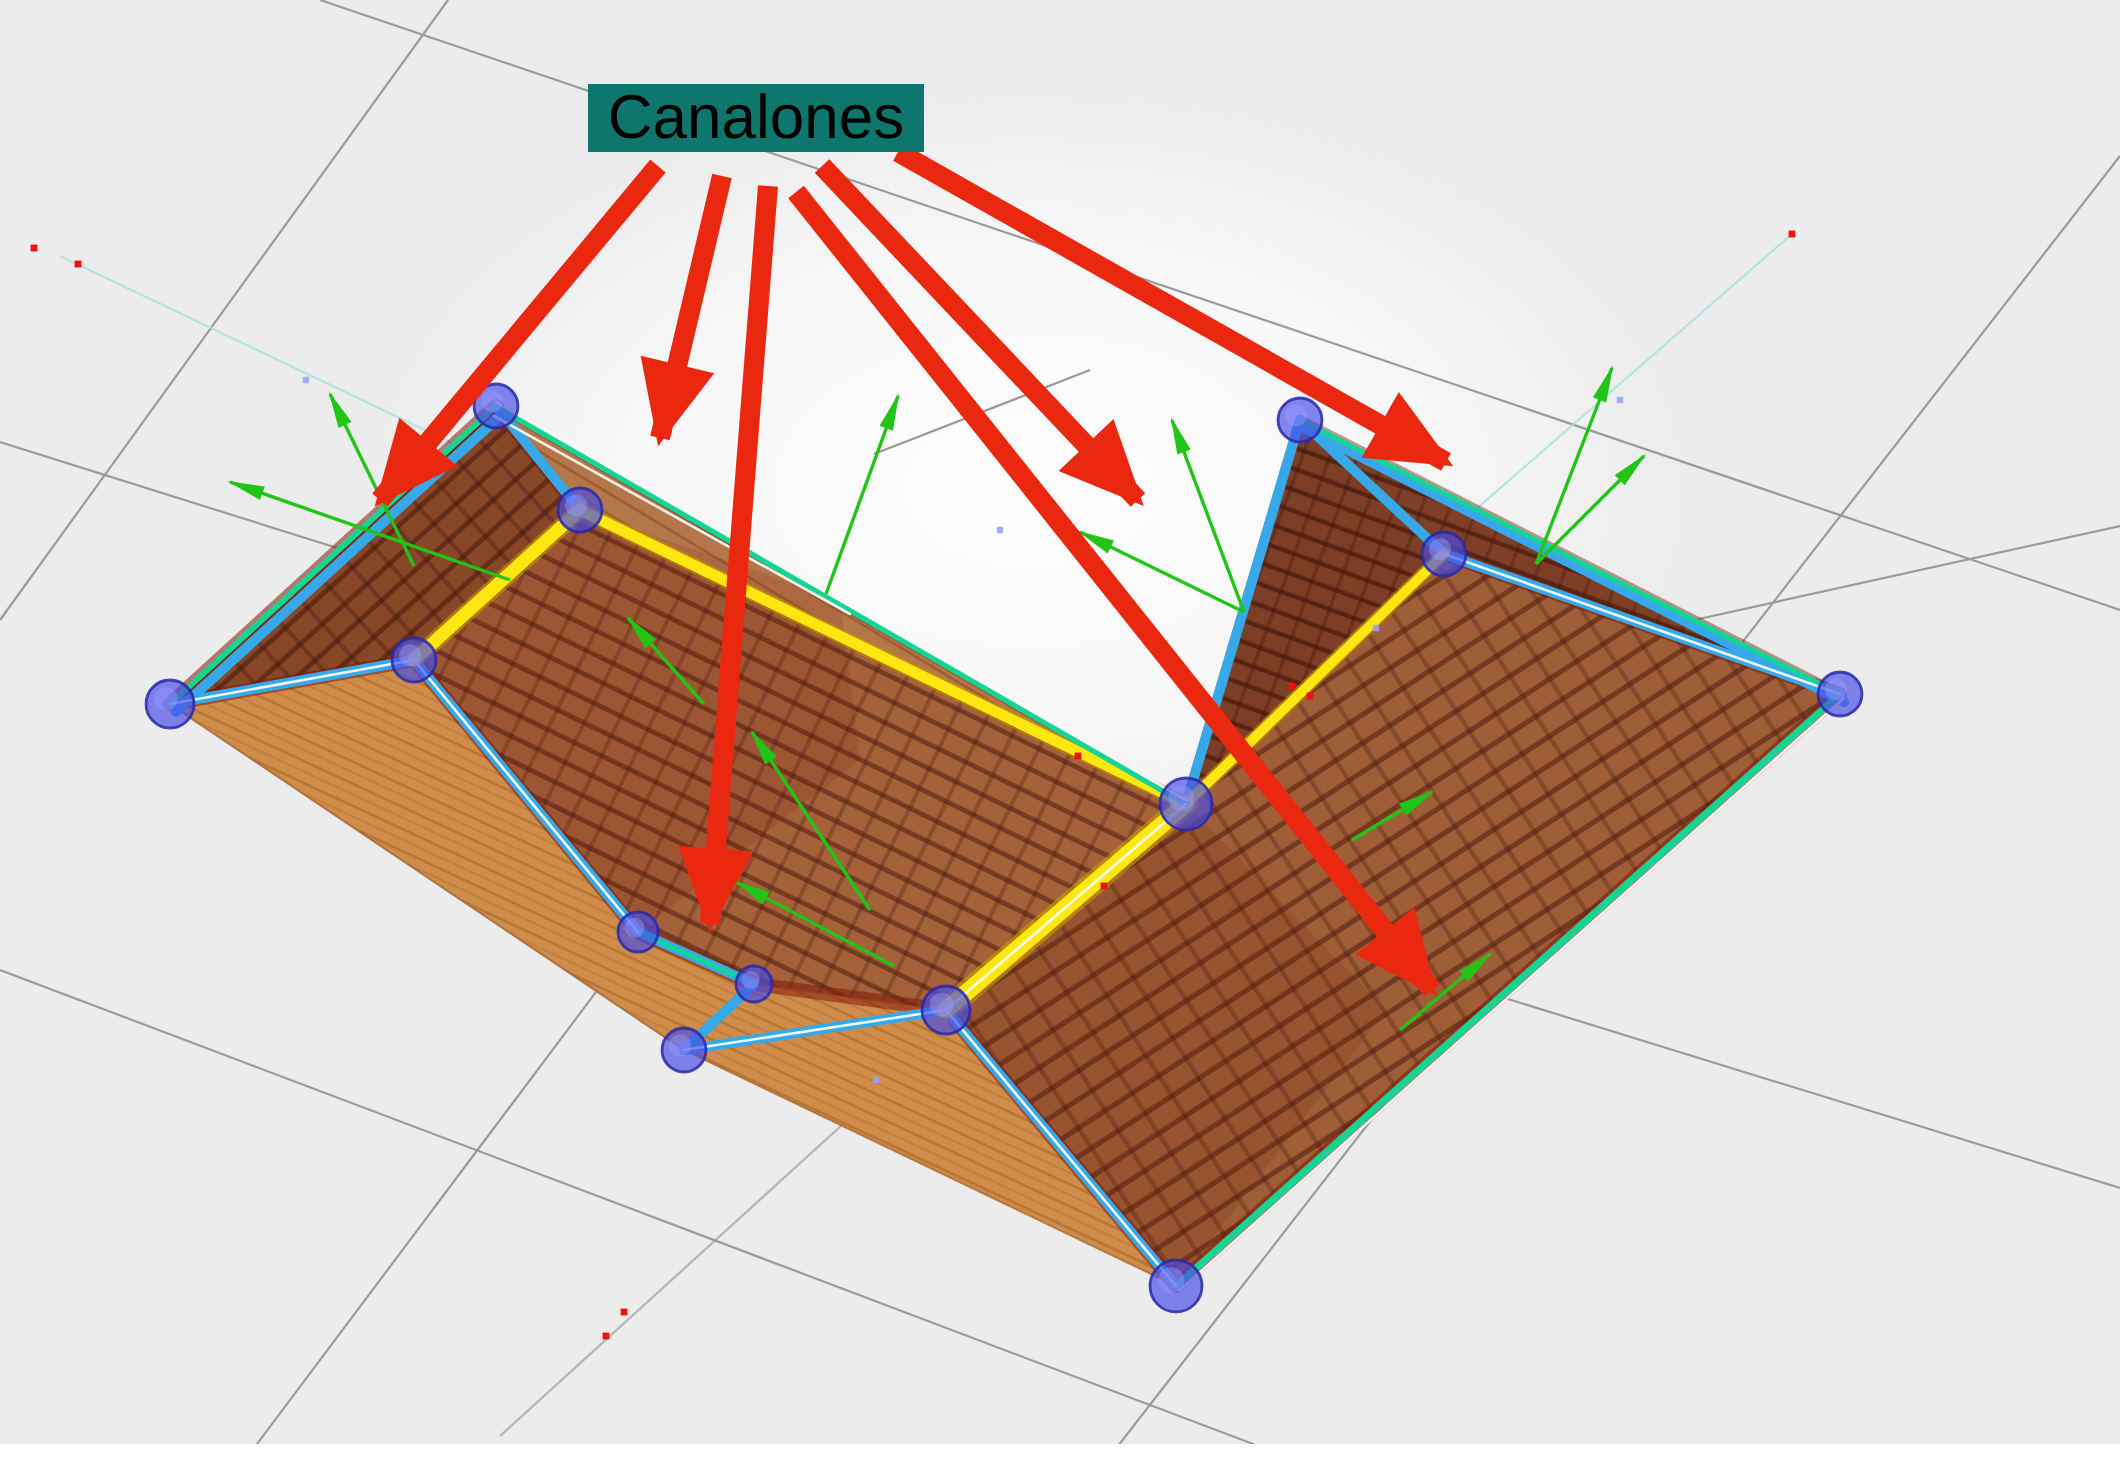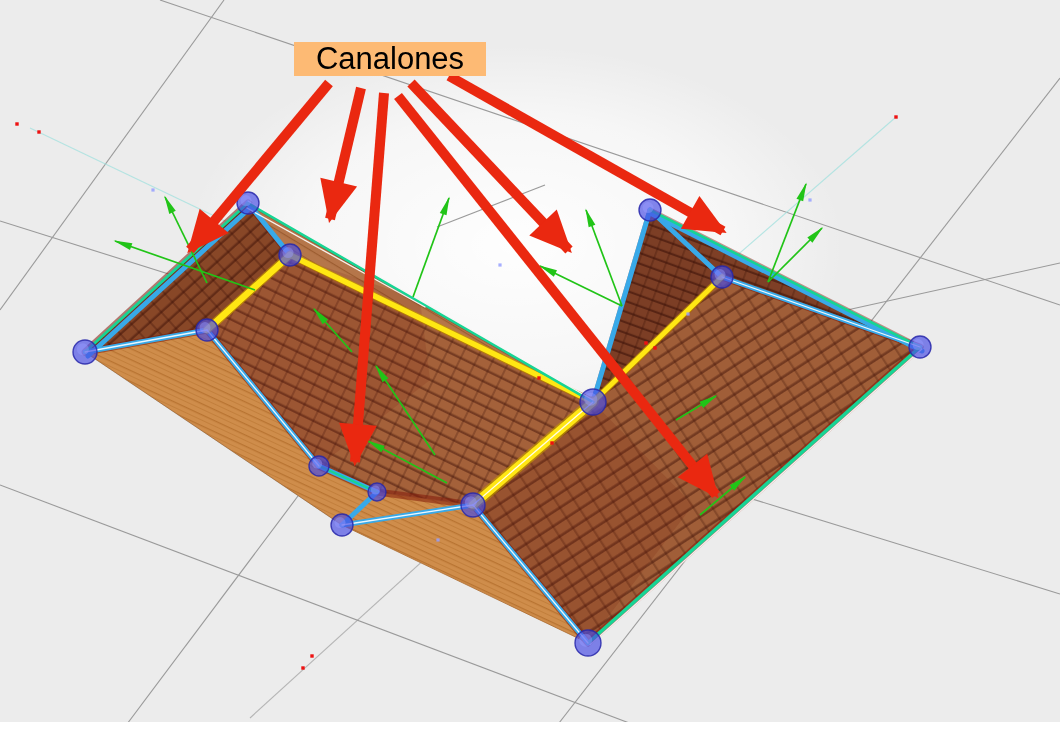--- a/index.html
+++ b/index.html
@@ -1,21 +1,21 @@
 <!DOCTYPE html>
 <html><head>
 <meta charset="utf-8">
 <style>
   html,body{margin:0;padding:0;background:#fff;}
   .stage{position:relative;width:1060px;height:732px;background:#ececec;overflow:hidden;
          font-family:"Liberation Sans", sans-serif;}
   .stage svg{position:absolute;left:0;top:0;}
   .canalones-label{
-    position:absolute;left:294px;top:42px;width:192px;height:34px;
-    background:#fdba74;color:#000;font-size:31px;line-height:34px;
+    position:absolute;left:294px;top:42px;width:168px;height:34px;
+    background:#0f766e;color:#000;font-size:31px;line-height:34px;
     text-align:center;letter-spacing:0px;white-space:nowrap;
   }
   .bottom-strip{position:absolute;left:0;top:722px;width:1060px;height:10px;background:#ffffff;}
 </style>
 </head>
 <body>
 
 <div class="stage">
   <svg id="scene" width="1060" height="732" viewBox="0 0 1060 732">
     <defs>

